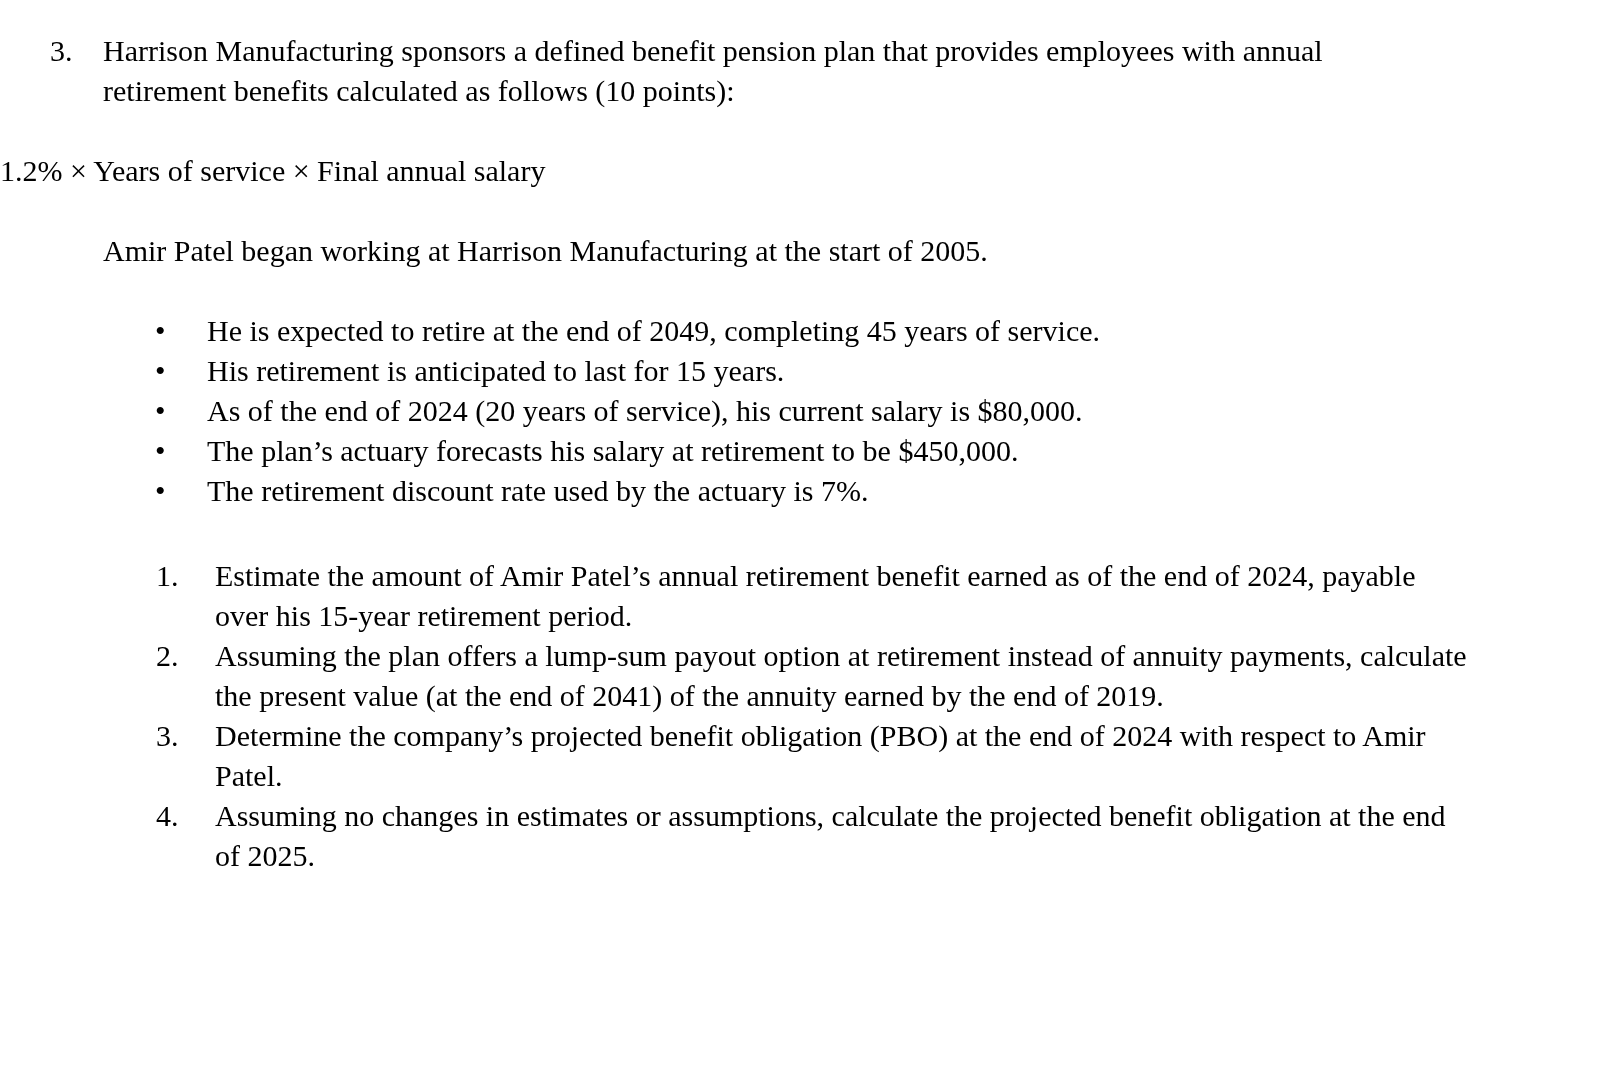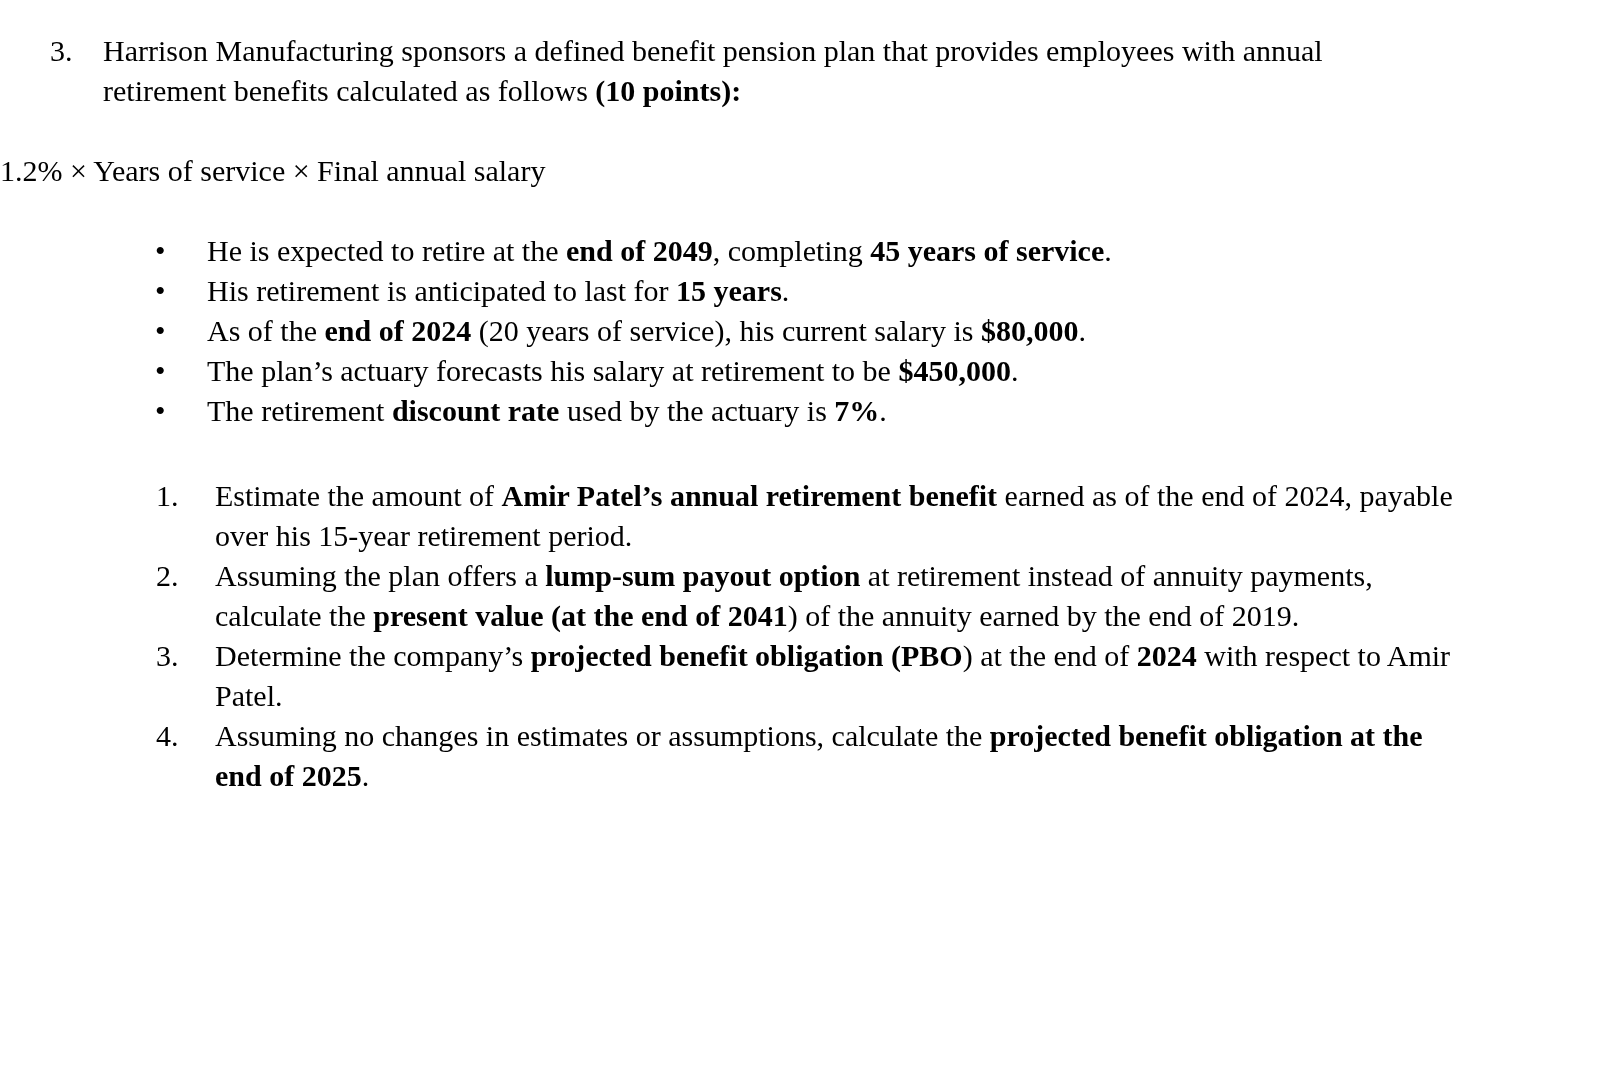--- a/index.html
+++ b/index.html
@@ -68,36 +68,39 @@
     width: 1311px;
   }
   .task-num {
     flex: none;
     width: 51px;
   }
   .task-text {
     width: 1260px;
     margin-left: 8px;
   }
-  .b { font-weight: bold; }
+  .b { font-weight: normal; }
 </style>
 </head>
 <body>
 
 <div class="doc">
 
   <div class="q-head">
     <span class="q-num">3.</span>
     <span>Harrison Manufacturing sponsors a defined benefit pension plan that provides employees with annual retirement benefits calculated as follows </span><span class="b">(10 points):</span>
   </div>
 
   <div class="formula">
     <span>1.2% × Years of service × Final annual salary</span>
   </div>
 
+  <div class="bg-para">
+    <span>Amir Patel began working at Harrison Manufacturing at the start of </span><span class="b">2005</span><span>.</span>
+  </div>
 
   <div class="bullets">
 
     <div class="bullet-item">
       <span class="bullet-marker">•</span>
       <span class="bullet-text"><span>He is expected to retire at the </span><span class="b">end of 2049</span><span>, completing </span><span class="b">45 years of service</span><span>.</span></span>
     </div>
 
     <div class="bullet-item">
       <span class="bullet-marker">•</span>

